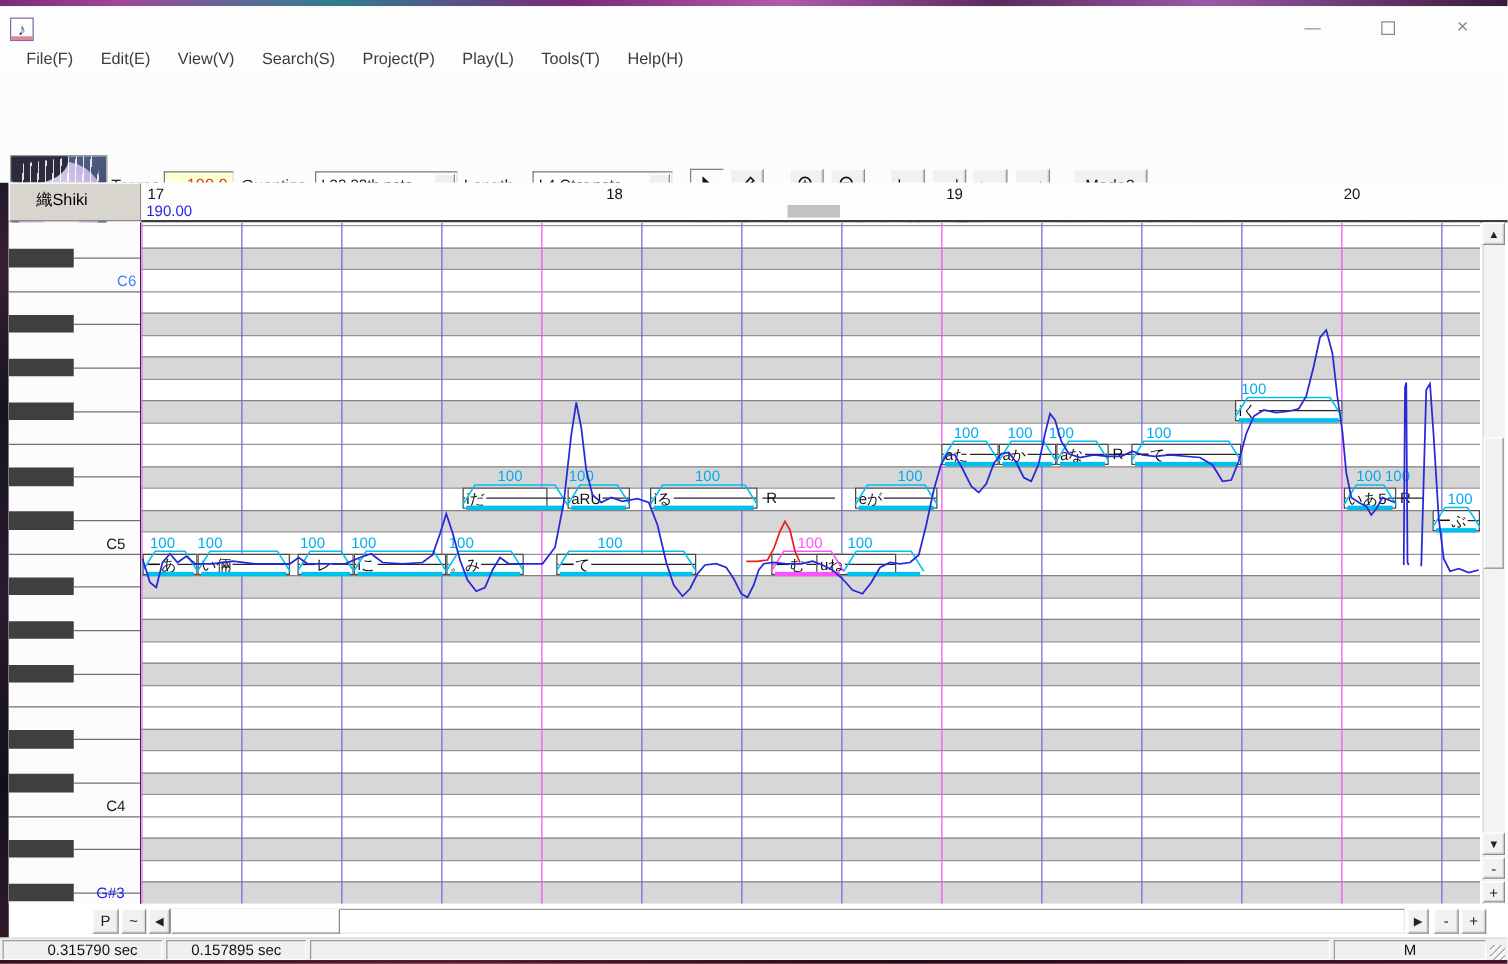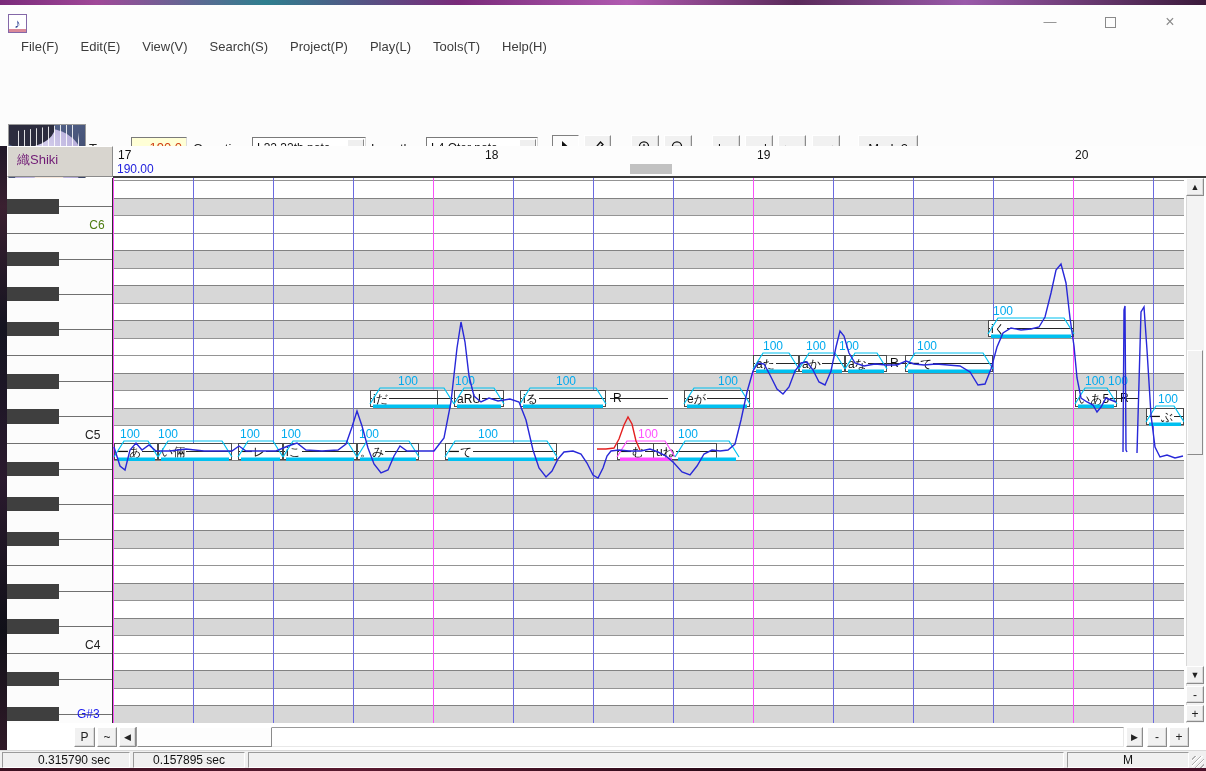--- a/index.html
+++ b/index.html
@@ -53,21 +53,21 @@
   .bars { display:flex; gap:3px; } .bars i { display:block; width:4px; height:11px; background:#111; }
   .sq { width:10px; height:10px; background:#111; } .sq.gray { background:#a8a8a8; }
   .tri-play { width:0; height:0; border-left:12px solid #2238e8; border-top:7px solid transparent; border-bottom:7px solid transparent; }
   .phones { display:flex; gap:1px; } .phones i { width:9px; height:12px; border:2px solid #b4b4b4; border-radius:50%; display:block; }
 
   .plug-btn { position:absolute; top:108px; width:31px; height:30px; background:#f1f1f1; border:1px solid #8b8b8b; border-top-color:#fff; border-left-color:#fff; box-shadow:inset -1px -1px 0 #d8d8d8; text-align:center; }
   .plug-btn .pl { font-size:6px; color:#2a2ae0; line-height:8px; letter-spacing:0; display:block; margin-top:1px; }
 
   
   #track-panel { left:7px; top:146px; width:106px; height:31px; background:#d8d5cf; border:1px solid #8b8b8b; border-top-color:#fff; border-left-color:#fff; }
-  #track-name { position:absolute; left:9px; top:4px; font-size:13px; color:#701a75; }
+  #track-name { position:absolute; left:21px; top:4px; font-size:13px; color:#000000; }
   #ruler { left:113px; top:146px; width:1093px; height:32px; background:#fdfdfd; border-bottom:2px solid #3c3c3c; }
   .meas-label { position:absolute; top:2px; font-size:12px; color:#111; }
   #ruler-tempo { position:absolute; left:4px; top:16px; font-size:12px; color:#2222dd; }
   #ruler-thumb { position:absolute; left:517px; top:18px; width:42px; height:10px; background:#c2c2c2; }
 
   
   #keys { left:7px; top:178px; width:106px; height:545px; background:#fcfcfc; border-right:1px solid #303030; overflow:hidden; }
   #roll { left:113px; top:178px; width:1071px; height:545px; background:#ffffff; overflow:hidden; }
   .note-box { position:absolute; background:#fff; border:1px solid #4a4a4a; }
   .note-line { position:absolute; height:1px; background:#262626; }
@@ -311,21 +311,21 @@
     <div style="position: absolute; left: 52px; top: 448.25px; width: 54px; height: 1px; background: rgb(112, 112, 112);"></div>
     <div style="position: absolute; left: 0px; top: 493.5px; width: 52px; height: 14.5px; background: rgb(63, 63, 63);"></div>
     <div style="position: absolute; left: 52px; top: 500.75px; width: 54px; height: 1px; background: rgb(112, 112, 112);"></div>
     <div style="position: absolute; left: 0px; top: 528.5px; width: 52px; height: 14.5px; background: rgb(63, 63, 63);"></div>
     <div style="position: absolute; left: 52px; top: 535.75px; width: 54px; height: 1px; background: rgb(112, 112, 112);"></div>
     <div style="position: absolute; left: 0px; top: 54.5px; width: 106px; height: 1px; background: rgb(112, 112, 112);"></div>
     <div style="position: absolute; left: 0px; top: 177px; width: 106px; height: 1px; background: rgb(112, 112, 112);"></div>
     <div style="position: absolute; left: 0px; top: 264.5px; width: 106px; height: 1px; background: rgb(112, 112, 112);"></div>
     <div style="position: absolute; left: 0px; top: 387px; width: 106px; height: 1px; background: rgb(112, 112, 112);"></div>
     <div style="position: absolute; left: 0px; top: 474.5px; width: 106px; height: 1px; background: rgb(112, 112, 112);"></div>
-    <div style="position: absolute; left: 78px; top: 40px; width: 24px; font-size: 12px; color: #4d7c0f; text-align: center;">C6</div>
+    <div style="position: absolute; left: 78px; top: 40px; width: 24px; font-size: 12px; color: #3b82f6; text-align: right;">C6</div>
     <div style="position: absolute; left: 78px; top: 250px; width: 24px; font-size: 12px; color: rgb(32, 32, 32); text-align: left;">C5</div>
     <div style="position: absolute; left: 78px; top: 460px; width: 24px; font-size: 12px; color: rgb(32, 32, 32); text-align: left;">C4</div>
     <div style="position: absolute; left: 70px; top: 529px; width: 34px; font-size: 12px; color: rgb(26, 26, 238);">G#3</div>
   </div>
 <div class="abs" id="roll">
     <div style="position: absolute; left: 0px; top: 19.5px; width: 1071px; height: 17.5px; background: rgb(215, 215, 215);"></div>
     <div style="position: absolute; left: 0px; top: 72px; width: 1071px; height: 17.5px; background: rgb(215, 215, 215);"></div>
     <div style="position: absolute; left: 0px; top: 107px; width: 1071px; height: 17.5px; background: rgb(215, 215, 215);"></div>
     <div style="position: absolute; left: 0px; top: 142px; width: 1071px; height: 17.5px; background: rgb(215, 215, 215);"></div>
     <div style="position: absolute; left: 0px; top: 194.5px; width: 1071px; height: 17.5px; background: rgb(215, 215, 215);"></div>

